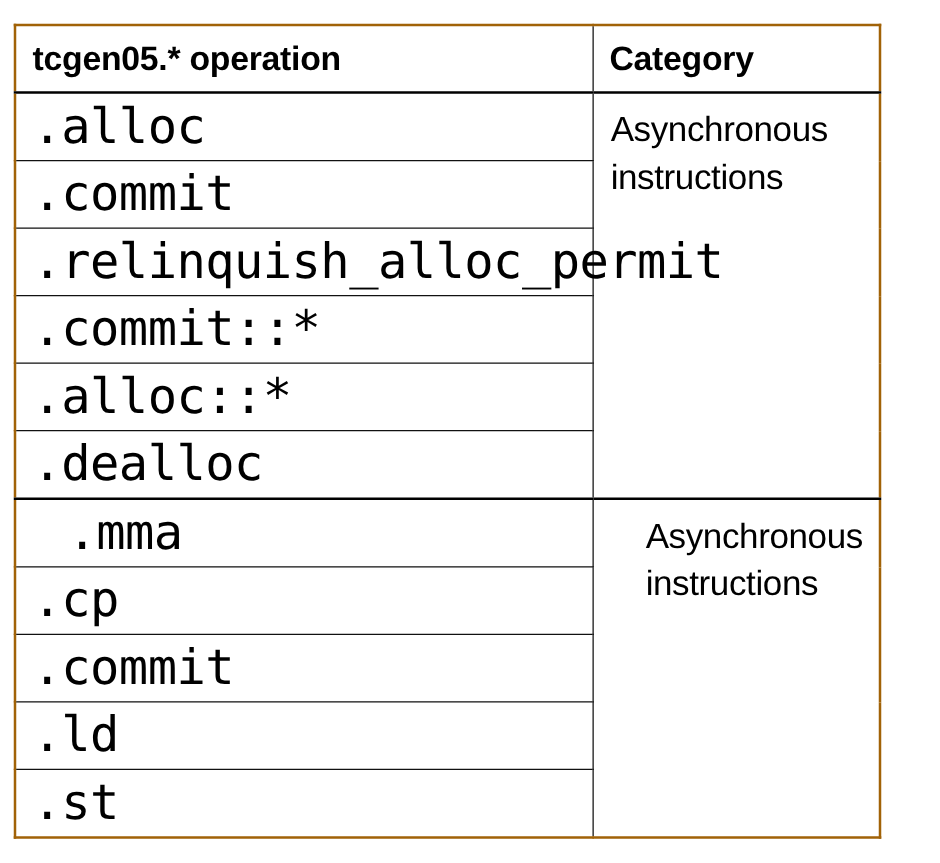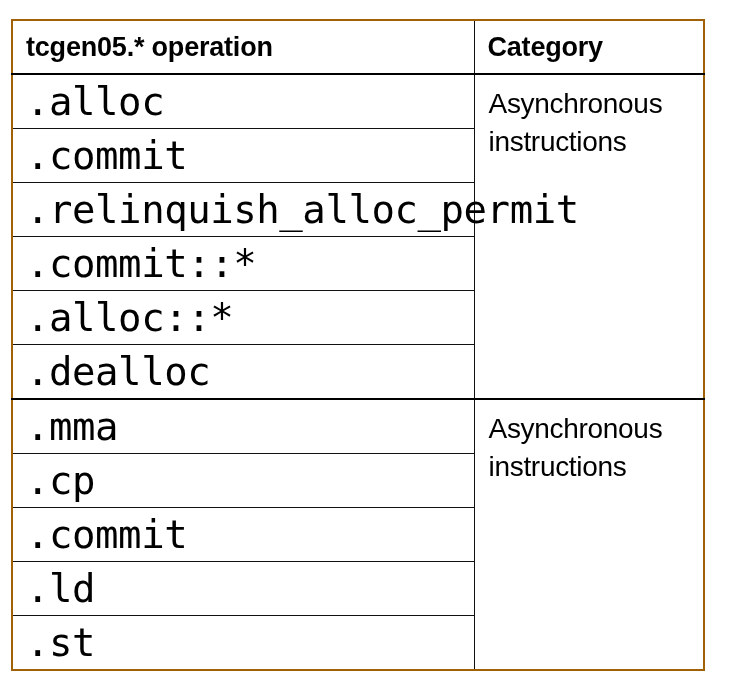--- a/index.html
+++ b/index.html
@@ -84,20 +84,21 @@
     font-size: 28px;
     line-height: 38px;
     padding: 10px 6px 0 14px;
     letter-spacing: -0.3px;
   }
 
   
   tr.section-break td,
   tr.section-break th {
     border-top: 2px solid #000000;
+    padding-left: 28px;
   }
 </style>
 </head>
 <body>
 
 <div class="table-wrap">
   <table class="op-table">
     <colgroup>
       <col class="col-op">
       <col class="col-cat">

